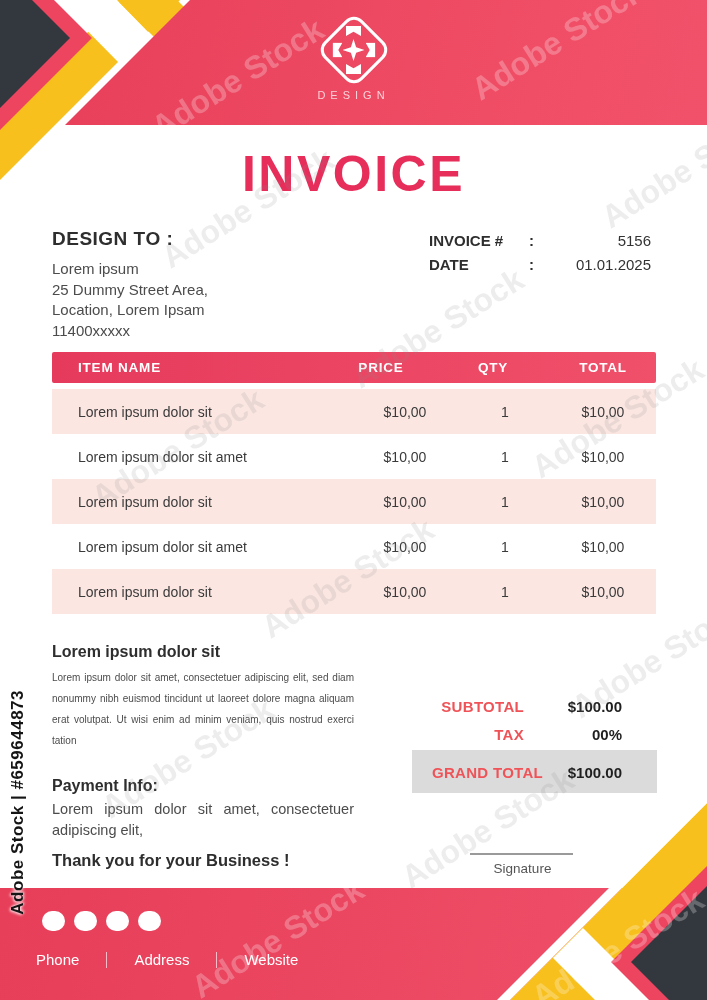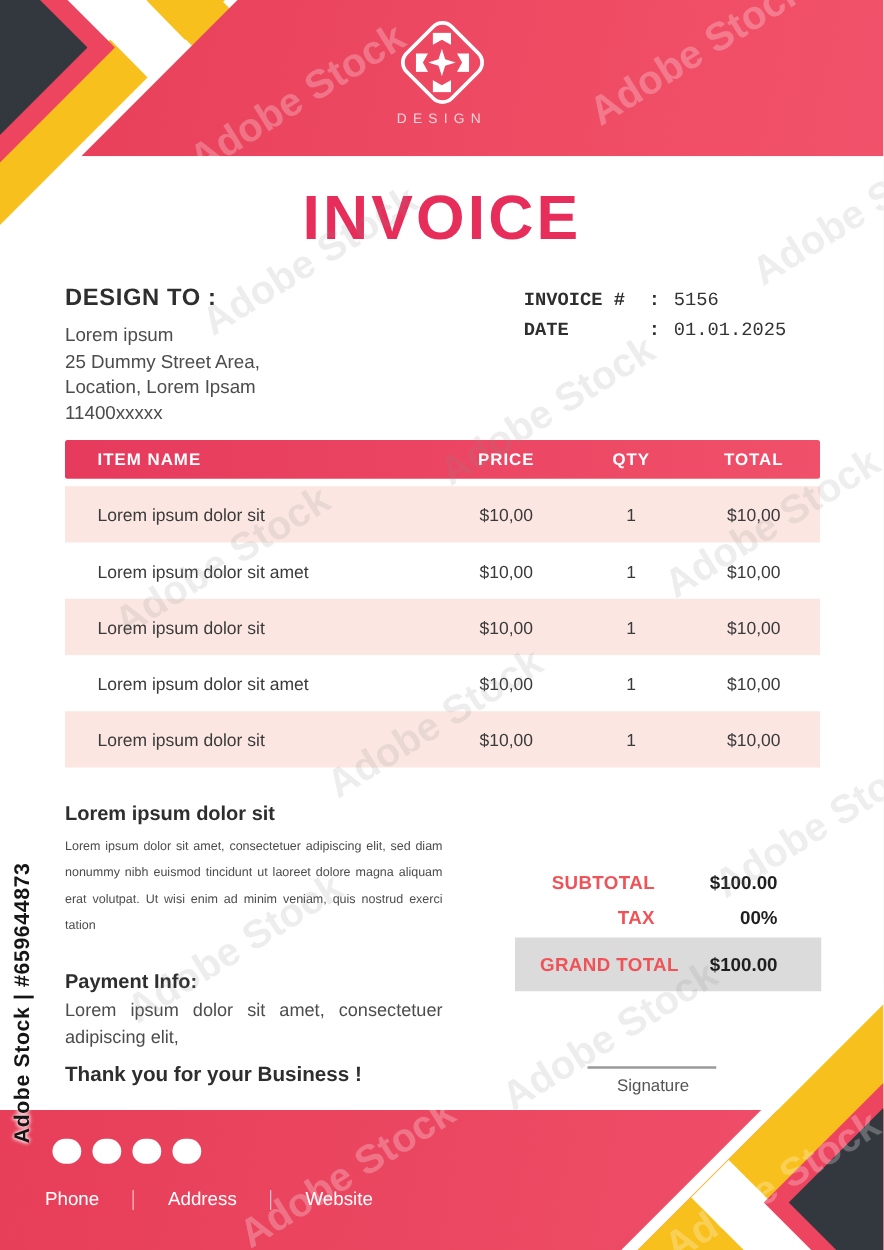--- a/index.html
+++ b/index.html
@@ -32,30 +32,30 @@
   .logo-name{margin-top:9px;color:#fff;font-size:13.5px;font-weight:700;letter-spacing:3.5px;}
   .logo-tag{margin-top:3px;color:rgba(255,255,255,.75);font-size:11px;font-weight:400;letter-spacing:5px;}
 
   
   .doc-title{position:absolute;top:145px;left:0;right:0;text-align:center;z-index:10;
     font-size:50px;font-weight:800;letter-spacing:2.5px;color:var(--crimson);}
 
   
   .to-label{left:52px;top:228px;font-size:19px;font-weight:800;letter-spacing:.5px;color:#2E2E2E;z-index:10;}
   .to-lines{left:52px;top:259px;font-size:15px;line-height:20.5px;color:#4C4C4C;z-index:10;}
-  .meta{left:419px;top:232px;width:222px;z-index:10;font-size:15px;color:#2E2E2E;font-family:Liberation Mono, monospace;}
+  .meta{left:429px;top:232px;width:222px;z-index:10;font-size:15px;color:#2E2E2E;}
   .meta-row{display:flex;margin-bottom:7px;}
   .meta-label{font-weight:800;width:100px;}
   .meta-sep{font-weight:800;width:20px;}
-  .meta-val{flex:1;color:#333;}
+  .meta-val{flex:1;text-align:right;color:#333;}
 
   
   .thead{left:52px;top:352px;width:604px;height:31px;z-index:10;border-radius:2px;
     background:linear-gradient(90deg,#E63A5C,#F0506A);display:flex;align-items:center;
-    color:#fff;font-size:13.5px;font-weight:700;letter-spacing:.8px;}
+    color:#fff;font-size:13.5px;font-weight:700;letter-spacing:.8px;gap:12px;}
   .col-item{flex:1;padding-left:26px;text-align:left;}
   .col-price{width:110px;text-align:center;}
   .col-qty{width:90px;text-align:center;}
   .col-total{width:106px;text-align:center;}
   .trow{left:52px;width:604px;height:45px;z-index:10;display:flex;align-items:center;
     font-size:14px;color:#3A3A3A;}
   .trow.shaded{background:var(--rowpink);}
 
   
   .notes-head{left:52px;top:643px;font-size:16px;font-weight:700;color:#2E2E2E;z-index:10;}

